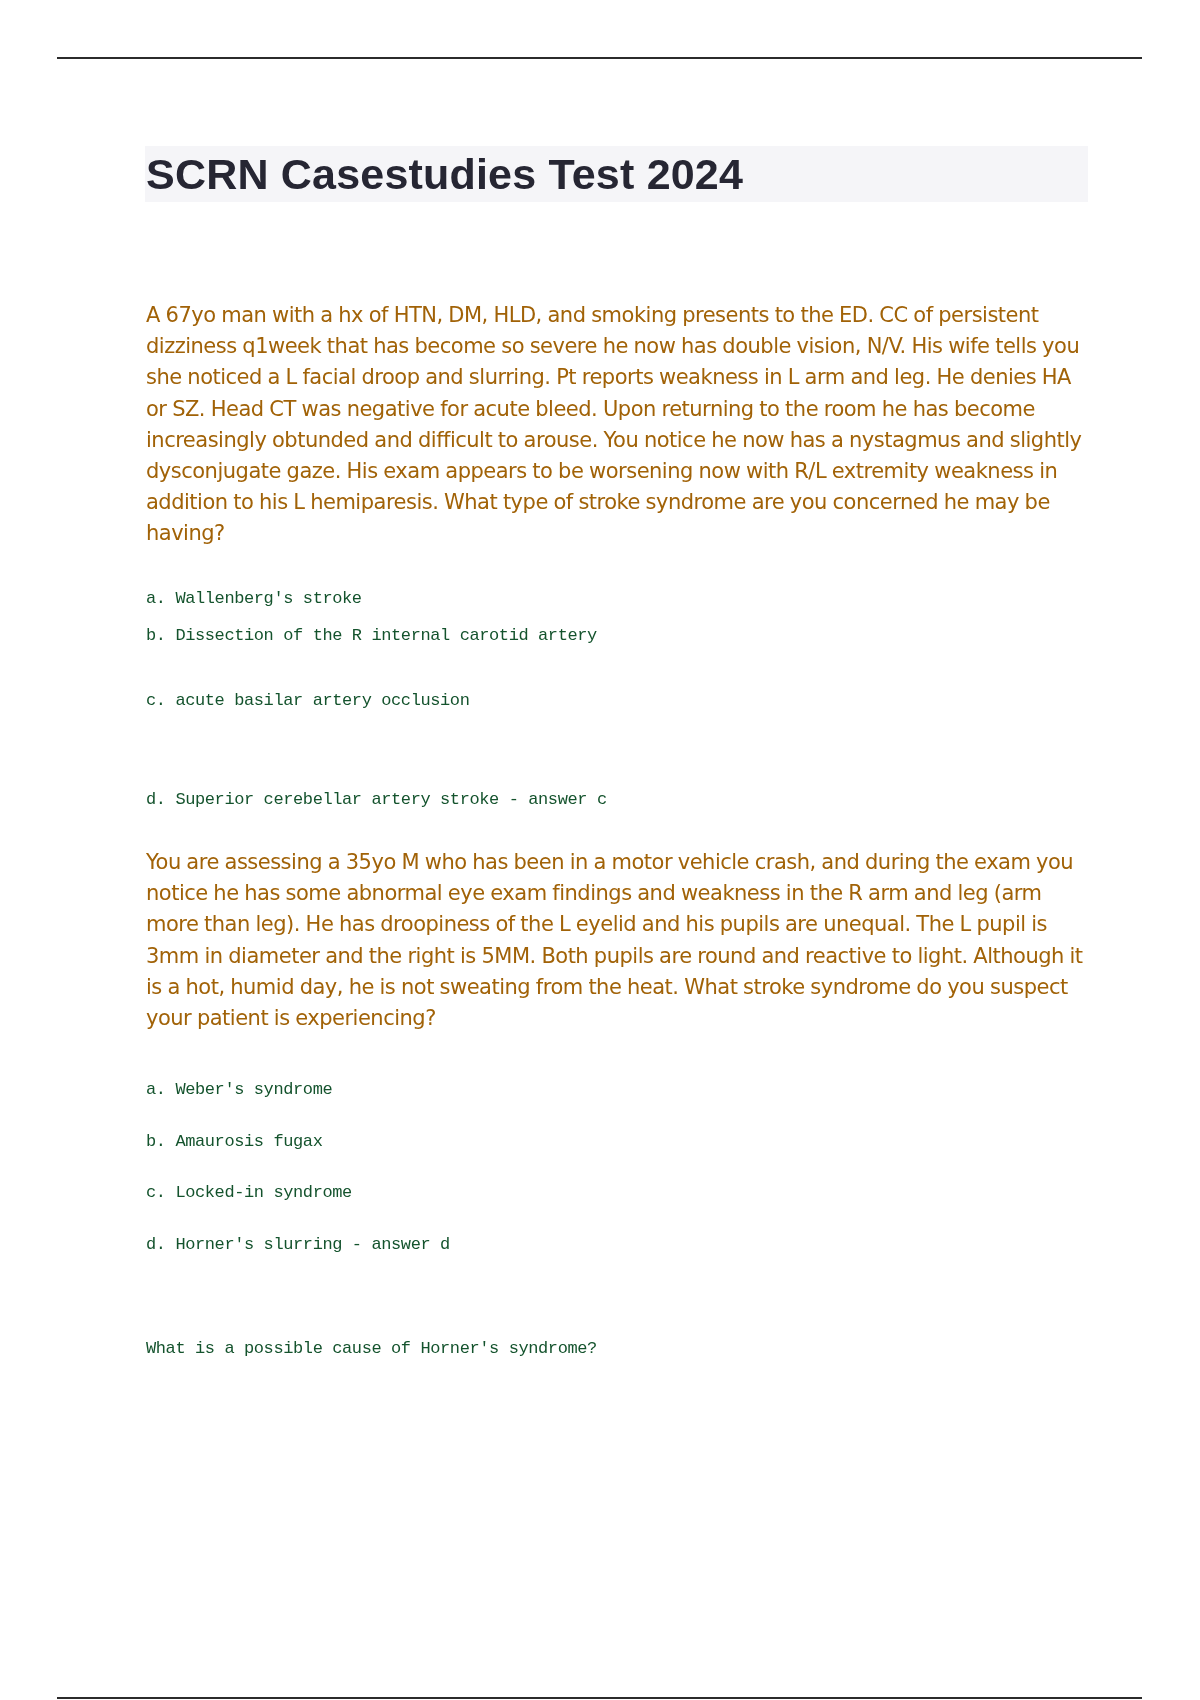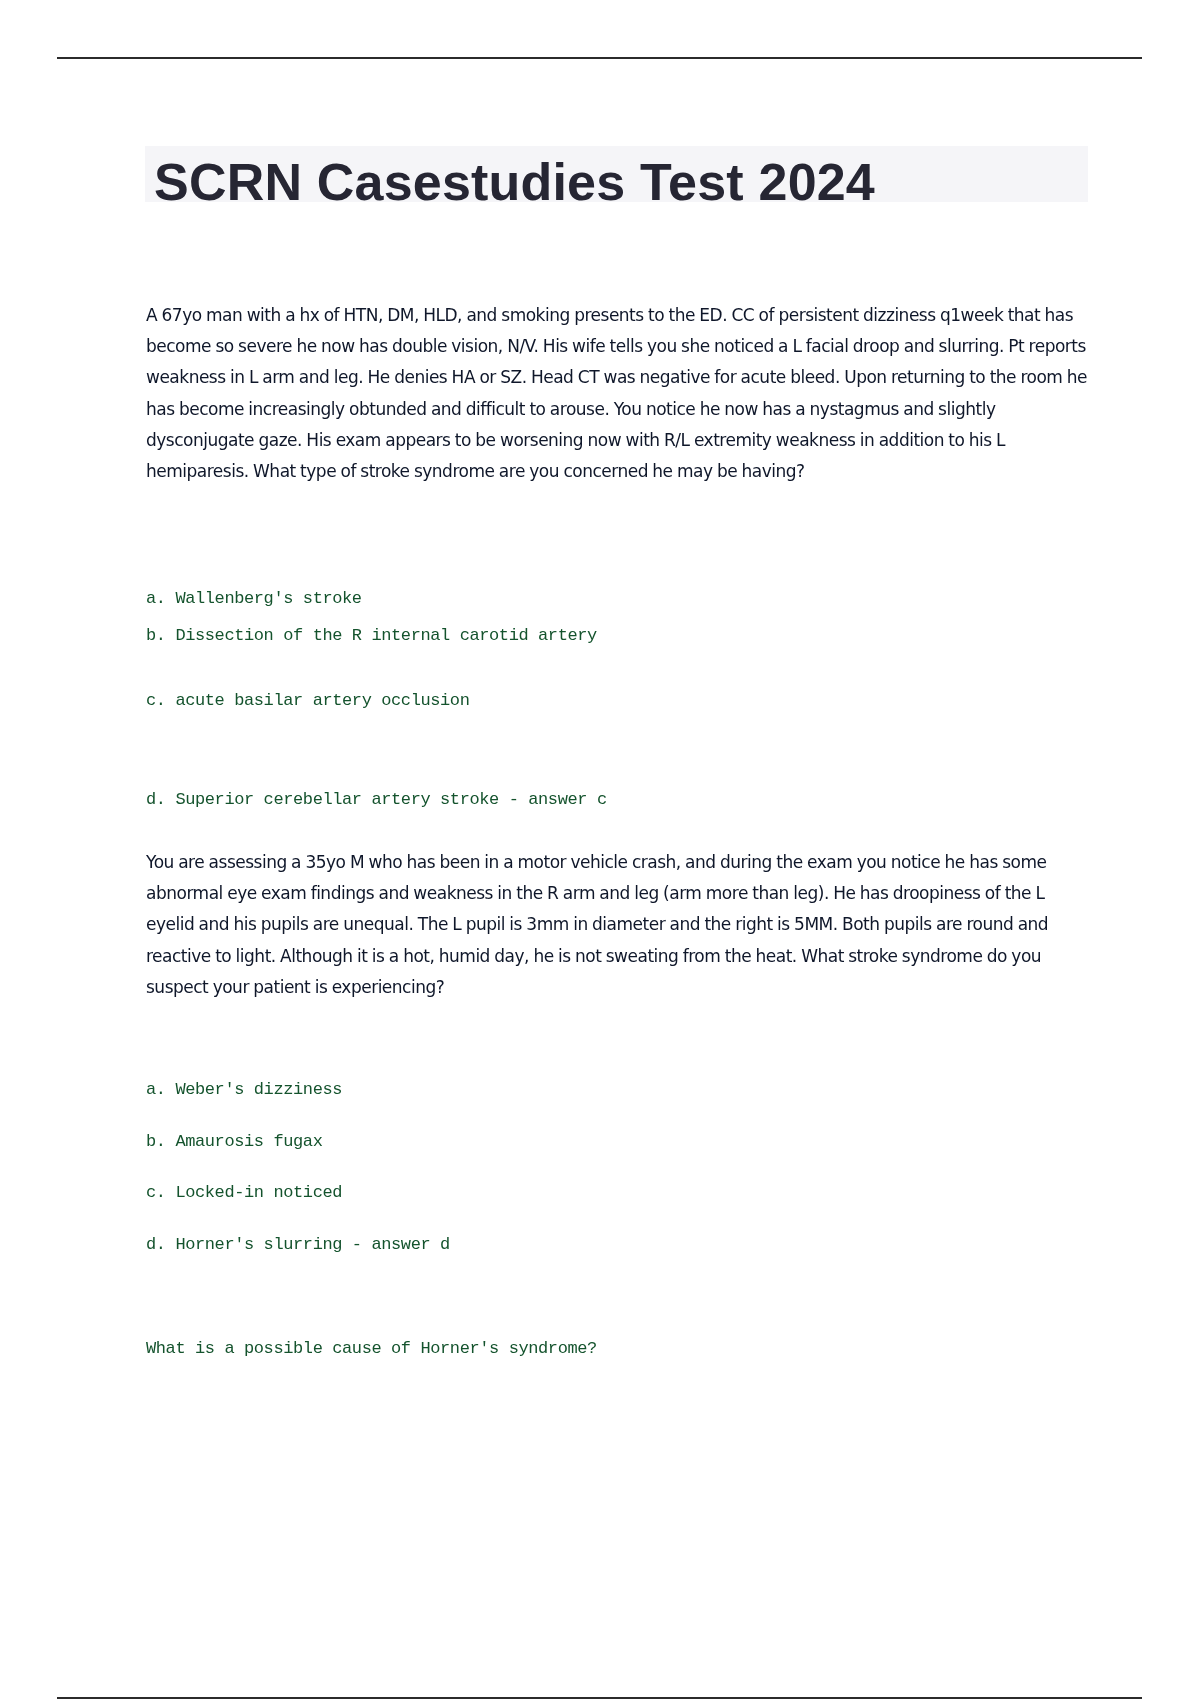--- a/index.html
+++ b/index.html
@@ -3,45 +3,45 @@
   <meta charset="utf-8">
   <style>
     html, body { margin: 0; padding: 0; background: #ffffff; }
     body { width: 1200px; height: 1700px; position: relative; overflow: hidden;
            font-family: "Liberation Sans", "DejaVu Sans", sans-serif; color: #2a2a2a; }
     .rule { position: absolute; left: 57px; width: 1085px; height: 2px; background: #2b2b2b; }
     .rule.top { top: 57px; }
     .rule.bottom { top: 1697px; }
     .title-box { position: absolute; left: 145px; top: 146px; width: 943px; height: 56px;
                  background: #f5f5f8; }
-    .title { position: absolute; left: 146px; top: 148px; margin: 8px;
-             font-family: "Liberation Sans", sans-serif; font-weight: bold; font-size: 52px;
+    .title { position: absolute; left: 146px; top: 148px; margin: 0;
+             font-family: "Liberation Sans", sans-serif; font-weight: bold; font-size: 43px;
              line-height: 52px; color: #262633; letter-spacing: 0.2px; }
     .para { position: absolute; left: 146px; width: 950px; margin: 0;
-            font-family: "DejaVu Sans", sans-serif; font-size: 17px; line-height: 31.2px;
-            color: #0f172a; letter-spacing: -0.5px; word-spacing: -0.5px; }
+            font-family: "DejaVu Sans", sans-serif; font-size: 21px; line-height: 31.2px;
+            color: #a16207; letter-spacing: -0.5px; word-spacing: -0.5px; }
     .opt { position: absolute; left: 146px; margin: 0;
            font-family: Liberation Mono, monospace; font-size: 17px; line-height: 24px;
            color: #14532d; letter-spacing: -0.4px; }
   </style>
 </head>
 <body>
 
 <div class="rule top"></div>
 
 <div class="title-box"></div>
 <h1 class="title">SCRN Casestudies Test 2024</h1>
 
 <p class="para" style="top:300px;">A 67yo man with a hx of HTN, DM, HLD, and smoking presents to the ED. CC of persistent dizziness q1week that has become so severe he now has double vision, N/V. His wife tells you she noticed a L facial droop and slurring. Pt reports weakness in L arm and leg. He denies HA or SZ. Head CT was negative for acute bleed. Upon returning to the room he has become increasingly obtunded and difficult to arouse. You notice he now has a nystagmus and slightly dysconjugate gaze. His exam appears to be worsening now with R/L extremity weakness in addition to his L hemiparesis. What type of stroke syndrome are you concerned he may be having?</p>
 <p class="opt" style="top:587px;">a. Wallenberg's stroke</p>
 <p class="opt" style="top:624px;">b. Dissection of the R internal carotid artery</p>
 <p class="opt" style="top:689px;">c. acute basilar artery occlusion</p>
 <p class="opt" style="top:740px;margin-top:48px;">d. Superior cerebellar artery stroke - answer c</p>
 
 <p class="para" style="top:847px;">You are assessing a 35yo M who has been in a motor vehicle crash, and during the exam you notice he has some abnormal eye exam findings and weakness in the R arm and leg (arm more than leg). He has droopiness of the L eyelid and his pupils are unequal. The L pupil is 3mm in diameter and the right is 5MM. Both pupils are round and reactive to light. Although it is a hot, humid day, he is not sweating from the heat. What stroke syndrome do you suspect your patient is experiencing?</p>
-<p class="opt" style="top:1078px;">a. Weber's dizziness</p>
+<p class="opt" style="top:1078px;">a. Weber's syndrome</p>
 <p class="opt" style="top:1130px;">b. Amaurosis fugax</p>
-<p class="opt" style="top:1181px;">c. Locked-in noticed</p>
+<p class="opt" style="top:1181px;">c. Locked-in syndrome</p>
 <p class="opt" style="top:1233px;">d. Horner's slurring - answer d</p>
 
 <p class="opt" style="top:1337px;">What is a possible cause of Horner's syndrome?</p>
 
 <div class="rule bottom"></div>
 
 </body></html>

